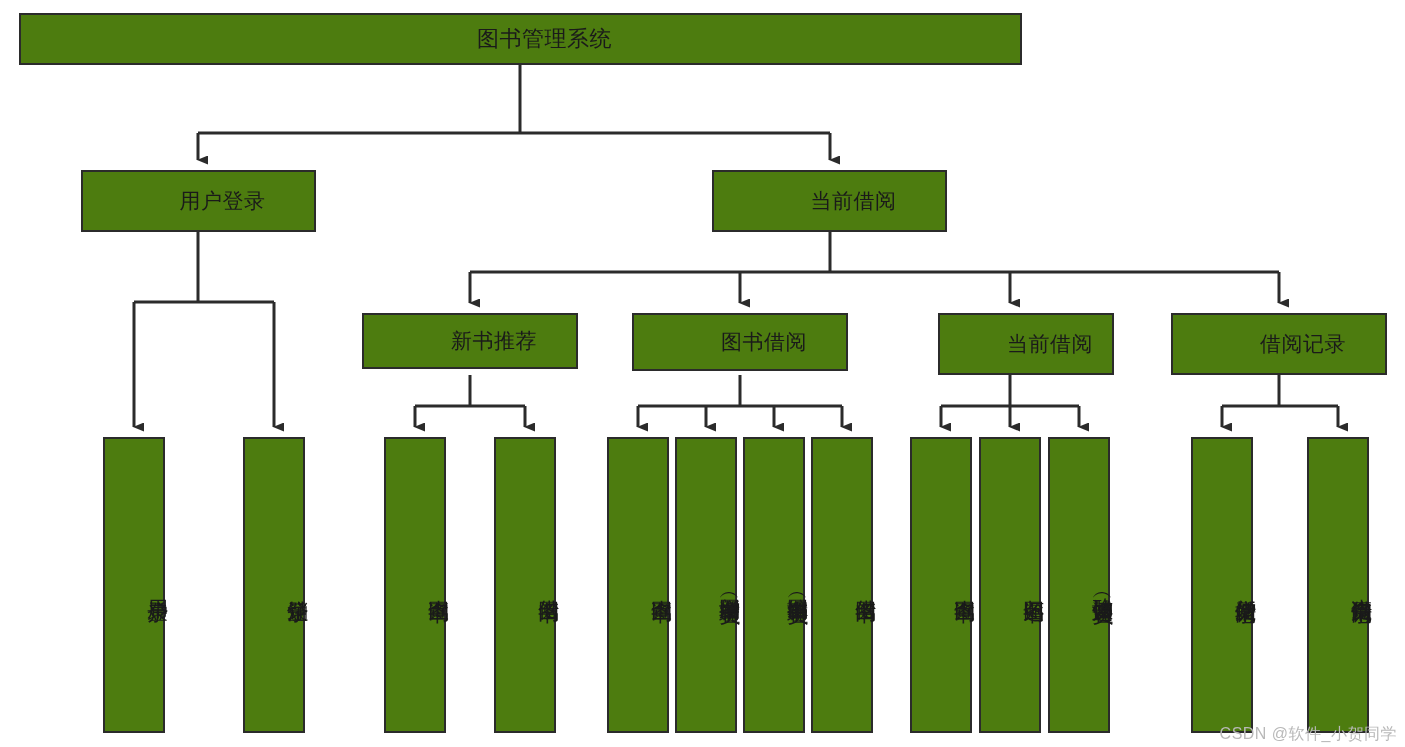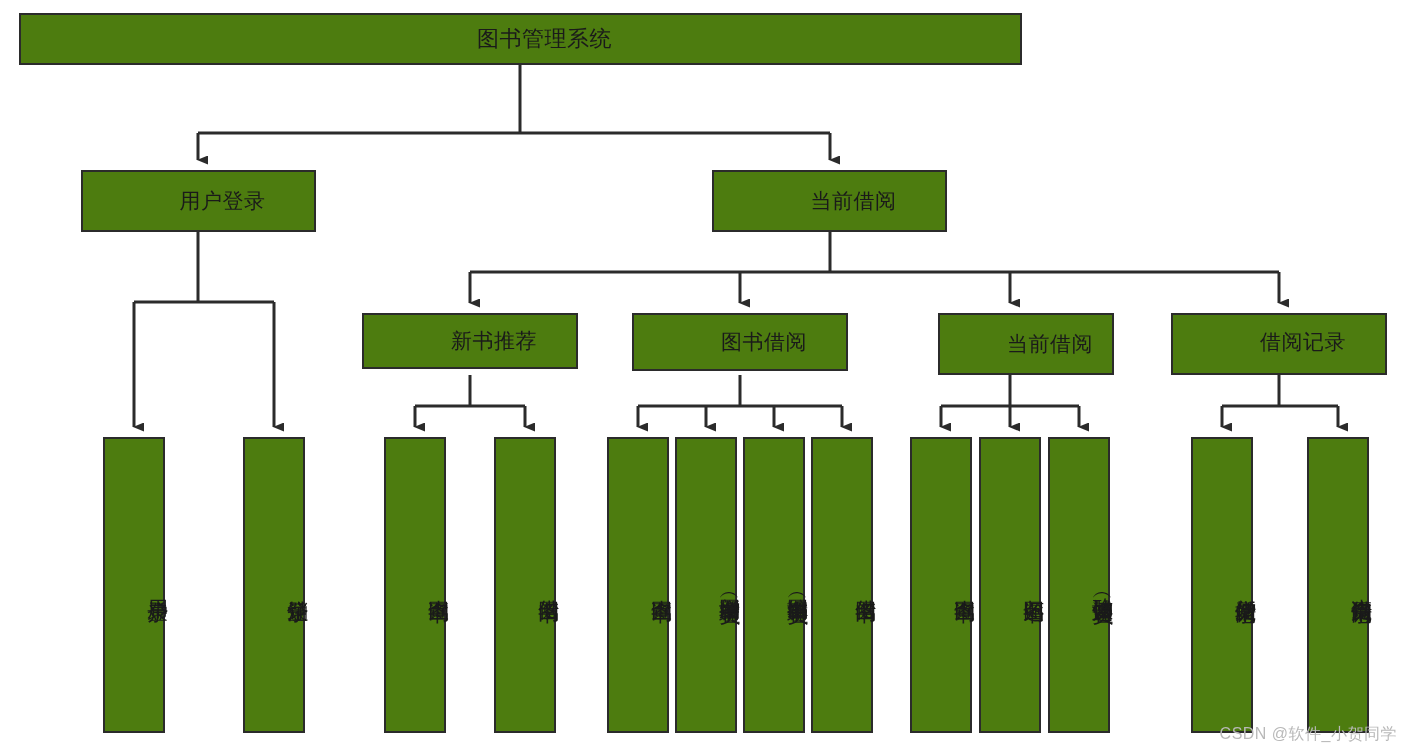--- a/index.html
+++ b/index.html
@@ -142,21 +142,21 @@
 
   <div class="node node-branch" style="left:362px; top:313px; width:216px; height:56px;">
     <span class="node-label">新书推荐</span>
   </div>
   <div class="node node-branch" style="left:632px; top:313px; width:216px; height:58px;">
     <span class="node-label">图书借阅</span>
   </div>
   <div class="node node-branch" style="left:938px; top:313px; width:176px; height:62px;">
     <span class="node-label">当前借阅</span>
   </div>
-  <div class="node node-branch" style="left:1171px; top:313px; width:216px; height:62px;font-family:Liberation Mono, monospace;">
+  <div class="node node-branch" style="left:1171px; top:313px; width:216px; height:62px;">
     <span class="node-label">借阅记录</span>
   </div>
 
   <div class="node node-leaf" style="left:103px; top:437px; width:62px; height:296px;">
     <span class="node-label">用户登录</span>
   </div>
   <div class="node node-leaf" style="left:243px; top:437px; width:62px; height:296px;">
     <span class="node-label">注销登录</span>
   </div>
 

